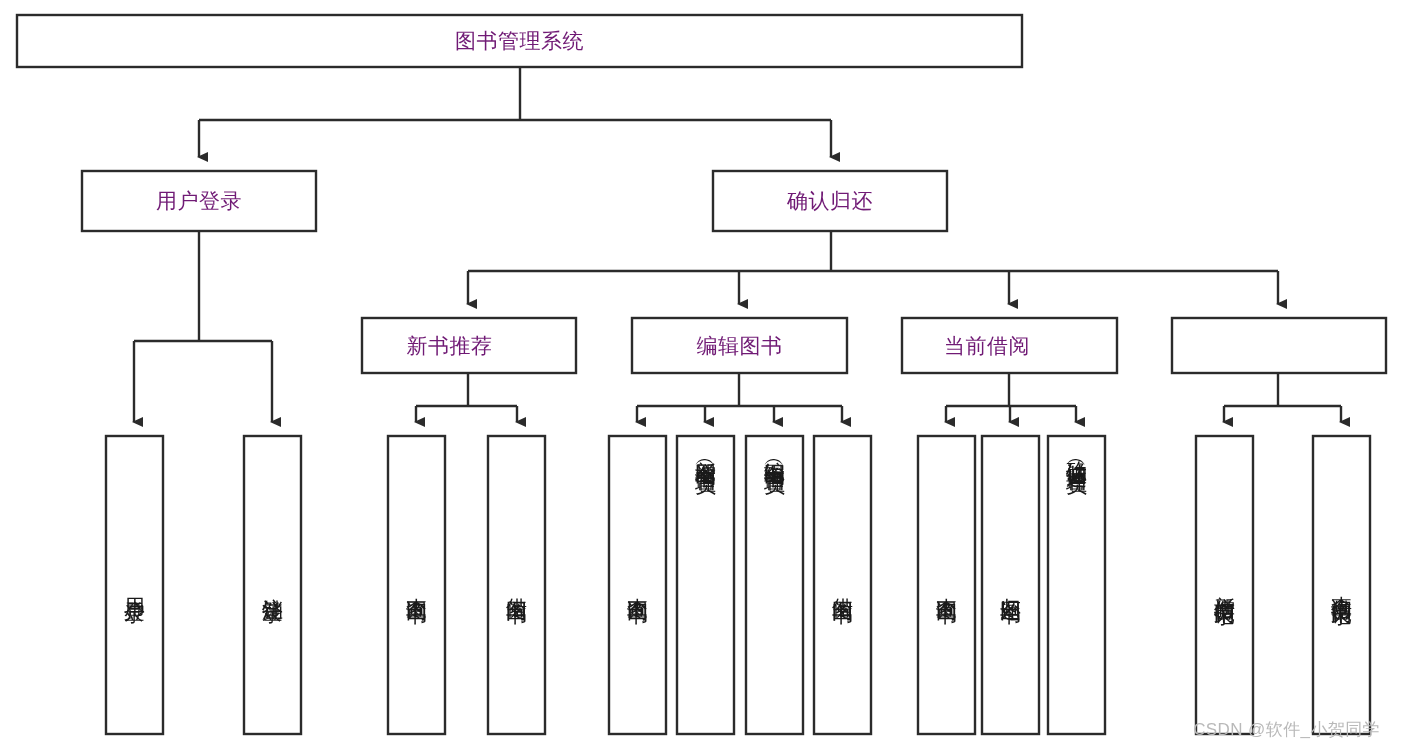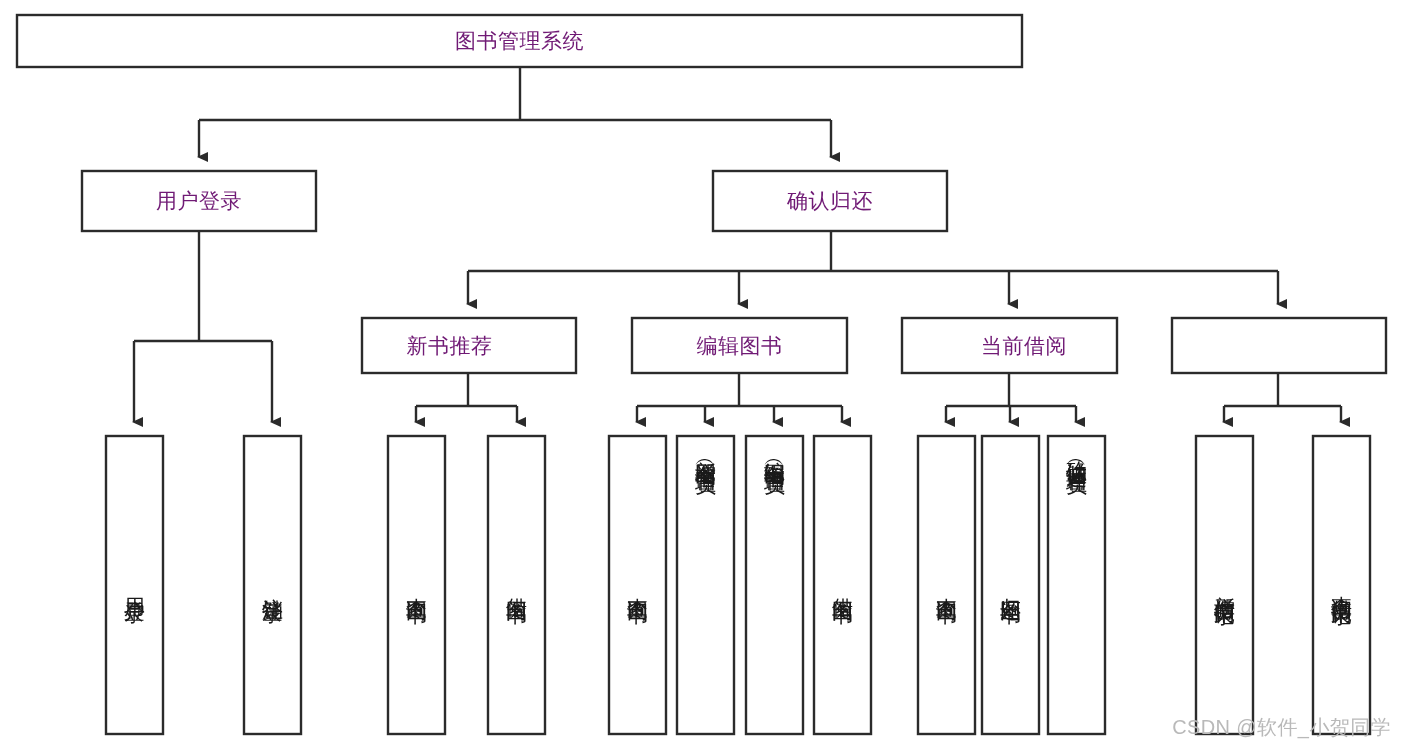--- a/index.html
+++ b/index.html
@@ -67,24 +67,24 @@
     font-size: 21px;
     font-family: "Liberation Sans", "DejaVu Sans", sans-serif;
     writing-mode: vertical-rl;
     text-orientation: upright;
     letter-spacing: 2px;
     white-space: nowrap;
     pointer-events: none;
   }
   .watermark {
     position: absolute;
-    right: 14px;
+    right: 25px;
     bottom: 6px;
     color: #b9b9b9;
-    font-size: 20px;
+    font-size: 17px;
     font-family: "Liberation Sans", "DejaVu Sans", sans-serif;
     letter-spacing: 0.4px;
     white-space: nowrap;
     pointer-events: none;
   }
 </style>
 </head>
 <body>
 
 <div id="diagram-root">
@@ -165,21 +165,21 @@
     <path class="connector" d="M 1341 406 L 1341 422" marker-end="url(#arrow)"></path>
   </svg>
 
   <div class="node-label-h" style="left:17px; top:15px; width:1005px; height:52px;">图书管理系统</div>
 
   <div class="node-label-h" style="left:82px; top:171px; width:234px; height:60px;">用户登录</div>
   <div class="node-label-h" style="left:713px; top:171px; width:234px; height:60px;">确认归还</div>
 
   <div class="node-label-h" style="left:362px; top:318px; width:175px; height:55px;">新书推荐</div>
   <div class="node-label-h" style="left:632px; top:318px; width:215px; height:55px;">编辑图书</div>
-  <div class="node-label-h" style="left:902px; top:318px; width:170px; height:55px;padding-left:37px;">当前借阅</div>
+  <div class="node-label-h" style="left:902px; top:318px; width:170px; height:55px;">当前借阅</div>
 
   <div class="node-label-v" style="left:106px; top:436px; width:57px; height:298px;">用户登录</div>
   <div class="node-label-v" style="left:244px; top:436px; width:57px; height:298px;">注销登录</div>
 
   <div class="node-label-v" style="left:388px; top:436px; width:57px; height:298px;">查询图书</div>
   <div class="node-label-v" style="left:488px; top:436px; width:57px; height:298px;">借阅图书</div>
 
   <div class="node-label-v" style="left:609px; top:436px; width:57px; height:298px;">查询图书</div>
   <div class="node-label-v" style="left:677px; top:436px; width:57px; height:298px; justify-content:flex-start; padding-top:8px; box-sizing:border-box;">新增图书（管理员）</div>
   <div class="node-label-v" style="left:746px; top:436px; width:57px; height:298px; justify-content:flex-start; padding-top:8px; box-sizing:border-box;">编辑图书（管理员）</div>

